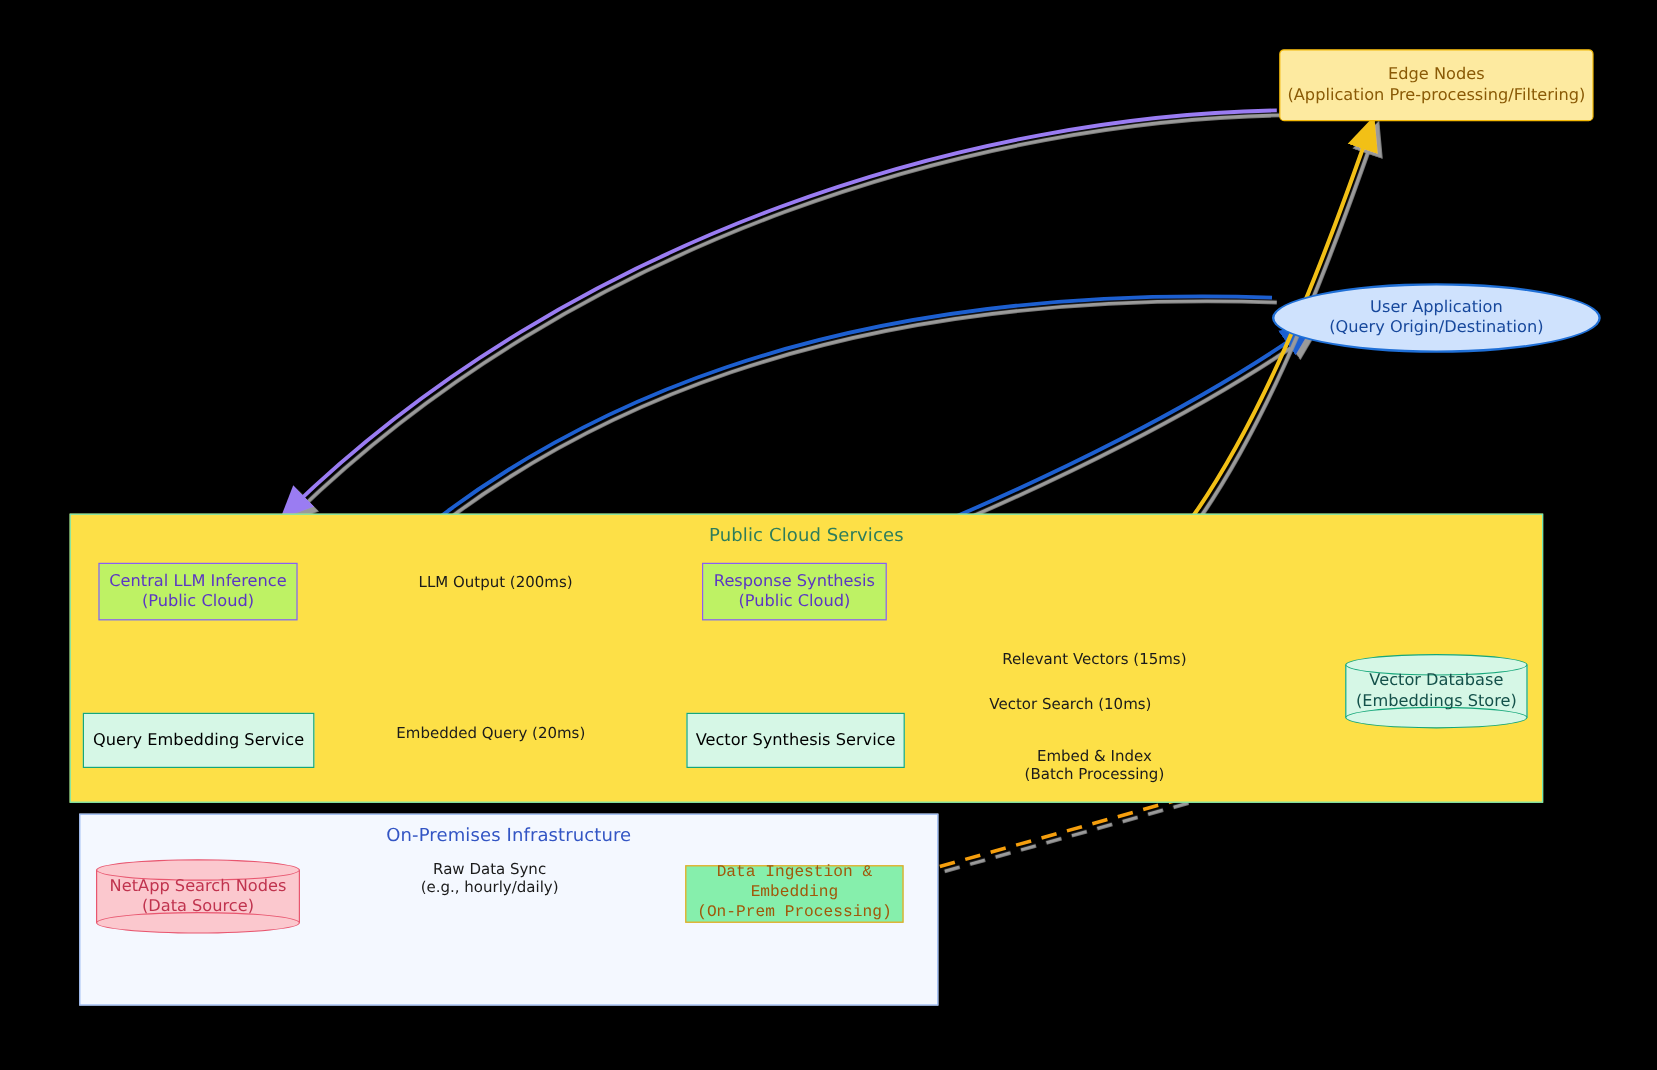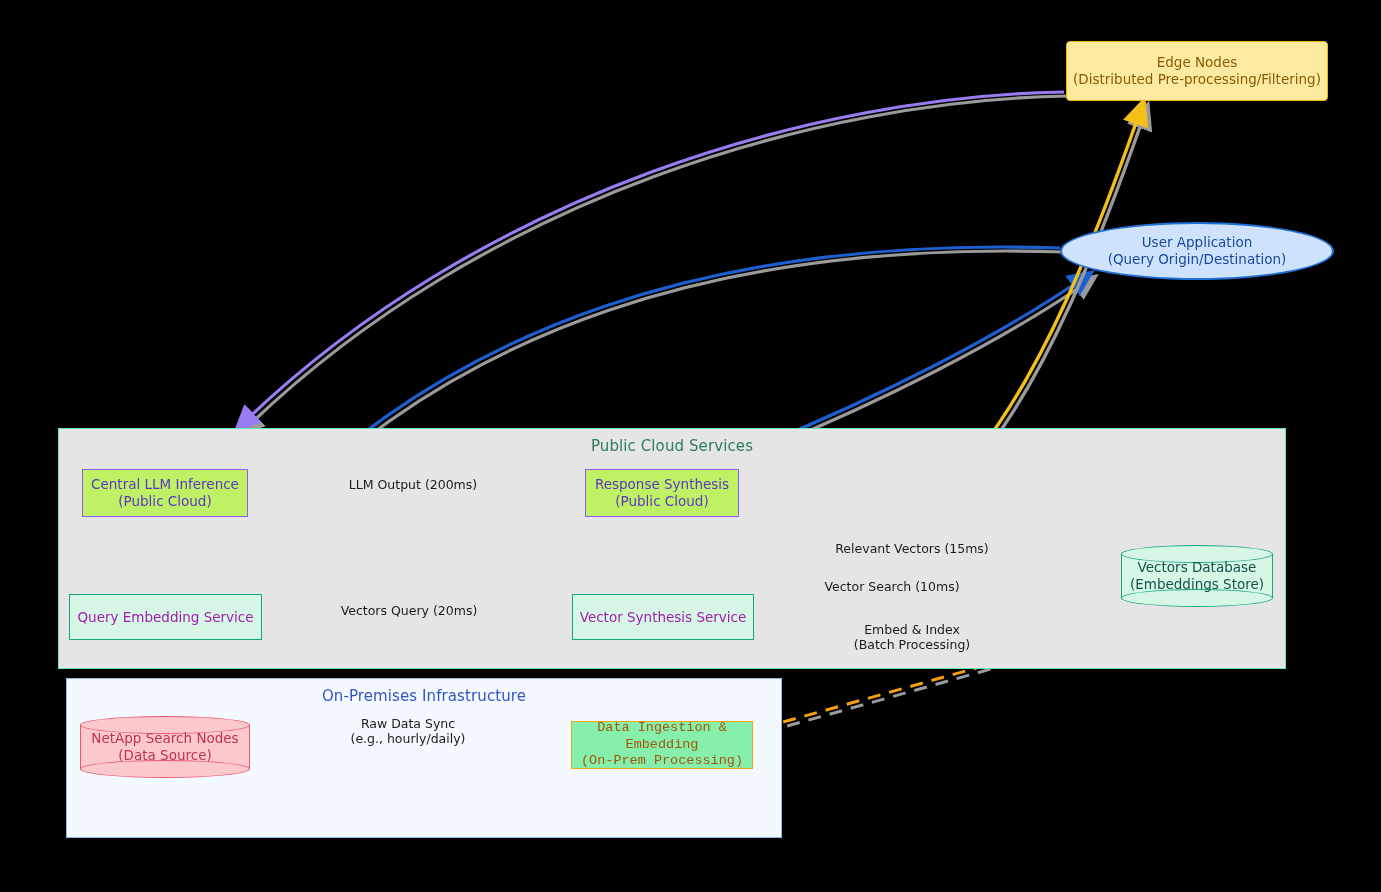--- a/index.html
+++ b/index.html
@@ -5,33 +5,33 @@
   html,body{margin:0;padding:0;background:#000;}
   #stage{position:relative;width:1381px;height:892px;background:#000;overflow:hidden;
          font-family:"DejaVu Sans","Liberation Sans",sans-serif;}
   svg#wires{position:absolute;left:0;top:0;width:1381px;height:892px;}
 
   .cluster{position:absolute;box-sizing:border-box;}
   .cluster .ctitle{position:absolute;left:0;right:0;top:8px;text-align:center;
         font-size:15px;letter-spacing:.1px;}
 
   #cloud-cluster{left:58px;top:428px;width:1228px;height:241px;
-        background:#e5e5e5;border:1.6px solid #6ee7b7;}
+        background:#fde047;border:1.6px solid #6ee7b7;}
   #cloud-cluster .ctitle{color:#2e7d5b;}
   #onprem-cluster{left:66px;top:678px;width:716px;height:160px;
         background:#f4f8ff;border:1.6px solid #93b4f0;}
   #onprem-cluster .ctitle{color:#3355c4;}
 
   .node{position:absolute;box-sizing:border-box;display:flex;align-items:center;
         justify-content:center;text-align:center;line-height:1.25;font-size:13.5px;
         white-space:pre-line;}
   .node.rect{border-width:1.5px;border-style:solid;}
 
   .purple{background:#bef264;border-color:#8b5cf6;color:#5b36c4;}
-  .green{background:#d6f7e6;border-color:#16a77a;color:#a21caf;}
+  .green{background:#d6f7e6;border-color:#16a77a;color:#000000;}
   .yellowbox{background:#86efac;border-color:#f0a71a;color:#a1580a;font-family:Liberation Mono, monospace;}
   .edgebox{background:#fdeaa0;border-color:#f2b705;color:#8a5a06;border-width:2.5px;}
 
   
   .cyl{position:absolute;box-sizing:border-box;}
   .cyl .body{position:absolute;left:0;right:0;top:9px;bottom:9px;border-left-width:1.6px;
         border-right-width:1.6px;border-left-style:solid;border-right-style:solid;}
   .cyl .top,.cyl .bot{position:absolute;left:0;right:0;height:18px;border-radius:50%;
         border-width:1.6px;border-style:solid;box-sizing:border-box;}
   .cyl .top{top:0;} .cyl .bot{bottom:0;}
@@ -110,57 +110,57 @@
 
   <div id="cloud-cluster" class="cluster">
     <div class="ctitle">Public Cloud Services</div>
   </div>
 
   <div id="onprem-cluster" class="cluster">
     <div class="ctitle">On-Premises Infrastructure</div>
   </div>
 
   <div class="node rect edgebox" style="left:1066px;top:41px;width:262px;height:60px;border-radius:4px;">Edge Nodes
-(Distributed Pre-processing/Filtering)</div>
+(Application Pre-processing/Filtering)</div>
 
-  <div class="ellipse" style="left:1060px;top:222px;width:274px;height:58px;">User Application
+  <div class="ellipse" style="left:1060px;top:236px;width:274px;height:58px;">User Application
 (Query Origin/Destination)</div>
 
   <div class="node rect purple" style="left:82px;top:469px;width:166px;height:48px;">Central LLM Inference
 (Public Cloud)</div>
 
   <div class="node rect purple" style="left:585px;top:469px;width:154px;height:48px;">Response Synthesis
 (Public Cloud)</div>
 
   <div class="node rect green" style="left:69px;top:594px;width:193px;height:46px;">Query Embedding Service</div>
 
   <div class="node rect green" style="left:572px;top:594px;width:182px;height:46px;">Vector Synthesis Service</div>
 
   <div class="cyl gcyl" style="left:1121px;top:545px;width:152px;height:62px;">
     <div class="body"></div>
     <div class="bot"></div>
     <div class="top"></div>
-    <div class="lbl">Vectors Database
+    <div class="lbl">Vector Database
 (Embeddings Store)</div>
   </div>
 
   <div class="cyl pcyl" style="left:80px;top:716px;width:170px;height:62px;">
     <div class="body"></div>
     <div class="bot"></div>
     <div class="top"></div>
     <div class="lbl">NetApp Search Nodes
 (Data Source)</div>
   </div>
 
   <div class="node rect yellowbox" style="left:571px;top:721px;width:182px;height:48px;">Data Ingestion &amp; Embedding
 (On-Prem Processing)</div>
 
   <div class="elabel" style="left:313px;top:477px;width:200px;">LLM Output (200ms)</div>
 
-  <div class="elabel" style="left:309px;top:603px;width:200px;">Vectors Query (20ms)</div>
+  <div class="elabel" style="left:309px;top:603px;width:200px;">Embedded Query (20ms)</div>
 
   <div class="elabel" style="left:822px;top:541px;width:180px;">Relevant Vectors (15ms)</div>
 
   <div class="elabel" style="left:812px;top:579px;width:160px;">Vector Search (10ms)</div>
 
   <div class="elabel" style="left:822px;top:622px;width:180px;">Embed &amp; Index
 (Batch Processing)</div>
 
   <div class="elabel" style="left:308px;top:716px;width:200px;">Raw Data Sync
 (e.g., hourly/daily)</div>

